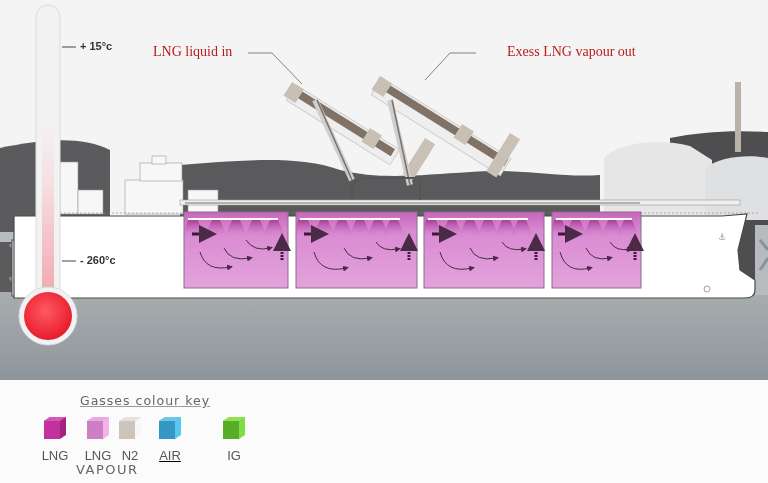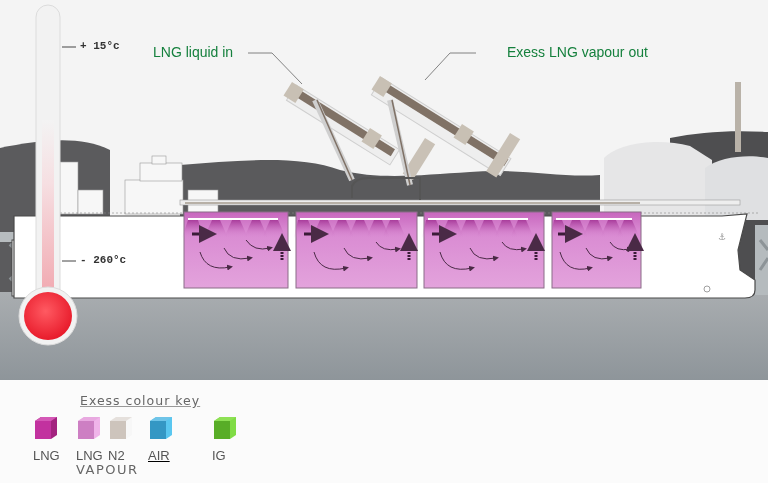--- a/index.html
+++ b/index.html
@@ -1,21 +1,21 @@
 <!DOCTYPE html>
 <html><head>
 <meta charset="utf-8">
 <style>
   html, body { margin:0; padding:0; }
   body { width:768px; height:483px; overflow:hidden; background:#f4f4f4; font-family:"Liberation Sans", sans-serif; position:relative; }
   #scene { position:absolute; left:0; top:0; width:768px; height:483px; }
-  .callout { position:absolute; font-family:Liberation Sans, sans-serif; font-size:14px; color:#15803d; white-space:nowrap; }
-  .temp-label { position:absolute; font-family:Liberation Mono, monospace; font-size:11px; font-weight:bold; color:#333; white-space:nowrap; }
+  .callout { position:absolute; font-family:Liberation Serif, serif; font-size:14px; color:#b91c1c; white-space:nowrap; }
+  .temp-label { position:absolute; font-family:Liberation Sans, sans-serif; font-size:11px; font-weight:bold; color:#333; white-space:nowrap; }
   .key-title { position:absolute; left:80px; top:393px; font-family:"DejaVu Sans", sans-serif; font-size:12.5px; color:#666; letter-spacing:1px; text-decoration:underline; text-decoration-color:#999; }
-  .key-item { position:absolute; top:415px; width:44px; }
+  .key-item { position:absolute; top:415px; width:44px; text-align:center; }
   .key-label { display:block; margin-top:3px; font-family:"Liberation Sans", sans-serif; font-size:13px; color:#555; }
   .key-sub { display:block; font-family:"DejaVu Sans", sans-serif; font-size:13px; color:#666; letter-spacing:1.5px; margin-top:-1px; }
   .cube { width:26px; height:26px; margin:0 auto; }
 </style>
 </head>
 <body>
 
 <svg id="scene" width="768" height="483" viewBox="0 0 768 483" xmlns="http://www.w3.org/2000/svg">
   <defs>
     <linearGradient id="water" x1="0" y1="0" x2="0" y2="1">
@@ -190,21 +190,21 @@
 
   <rect x="0" y="380" width="768" height="103" fill="#fbfbfb"></rect>
 </svg>
 
 <div class="temp-label" style="left:80px; top:40px;">+ 15°c</div>
 <div class="temp-label" style="left:80px; top:254px;">- 260°c</div>
 
 <div class="callout" style="left:153px; top:44px;">LNG liquid in</div>
 <div class="callout" style="left:483px; top:44px;margin-left:24px;">Exess LNG vapour out</div>
 
-<div class="key-title">Exess colour key</div>
+<div class="key-title">Gasses colour key</div>
 
 <div class="key-item" style="left:33px;">
   <svg class="cube" viewBox="0 0 26 26">
       <path d="M2,6 L8,2 L24,2 L24,20 L18,24 L2,24 Z" fill="#a3237f"></path>
       <rect x="2" y="6" width="16" height="18" fill="#c2329f"></rect>
       <path d="M2,6 L8,2 L24,2 L18,6 Z" fill="#d458b6"></path>
     </svg>
   <span class="key-label">LNG</span>
 </div>
 <div class="key-item" style="left:76px;">

